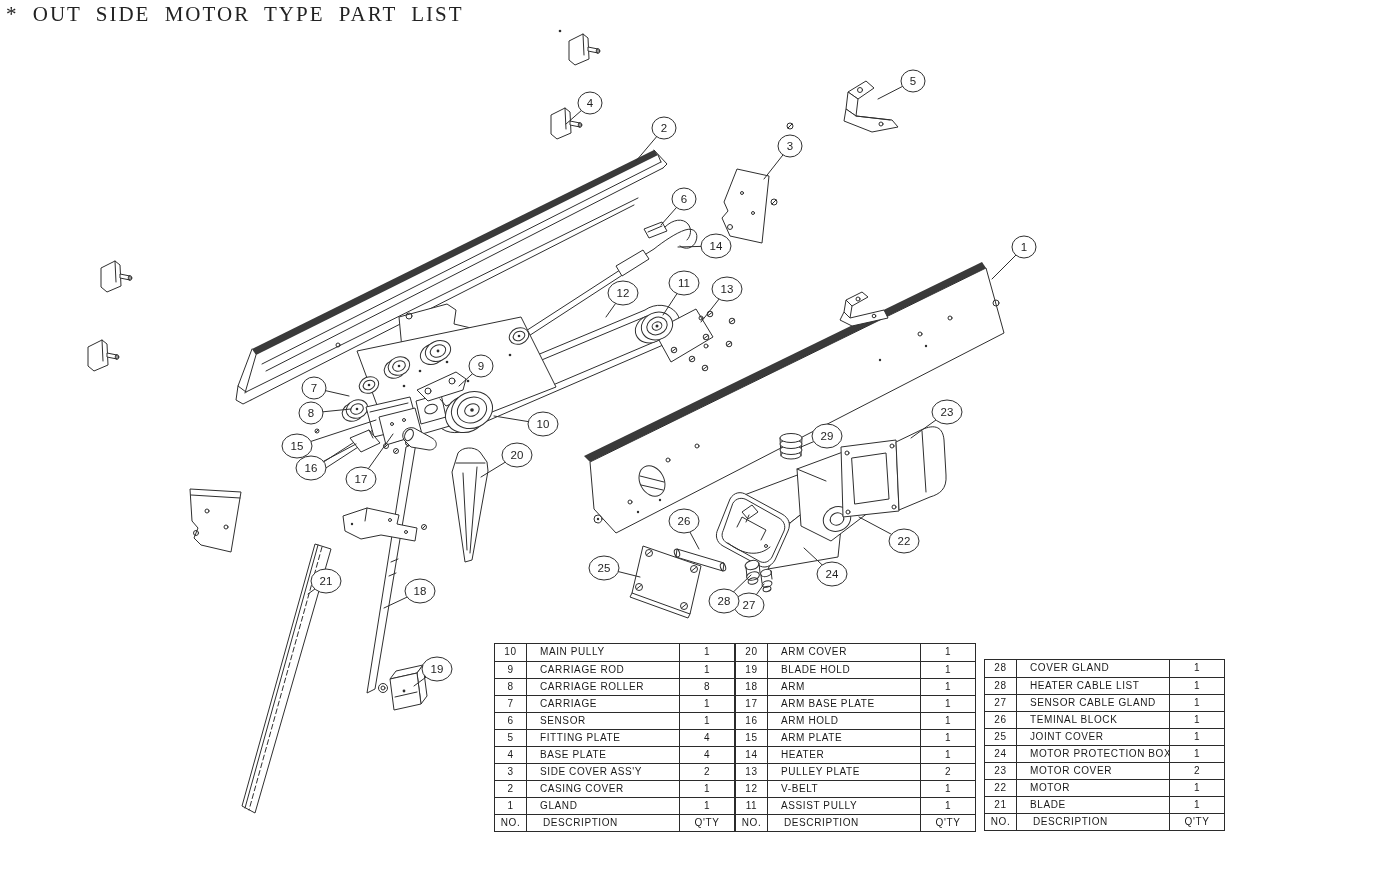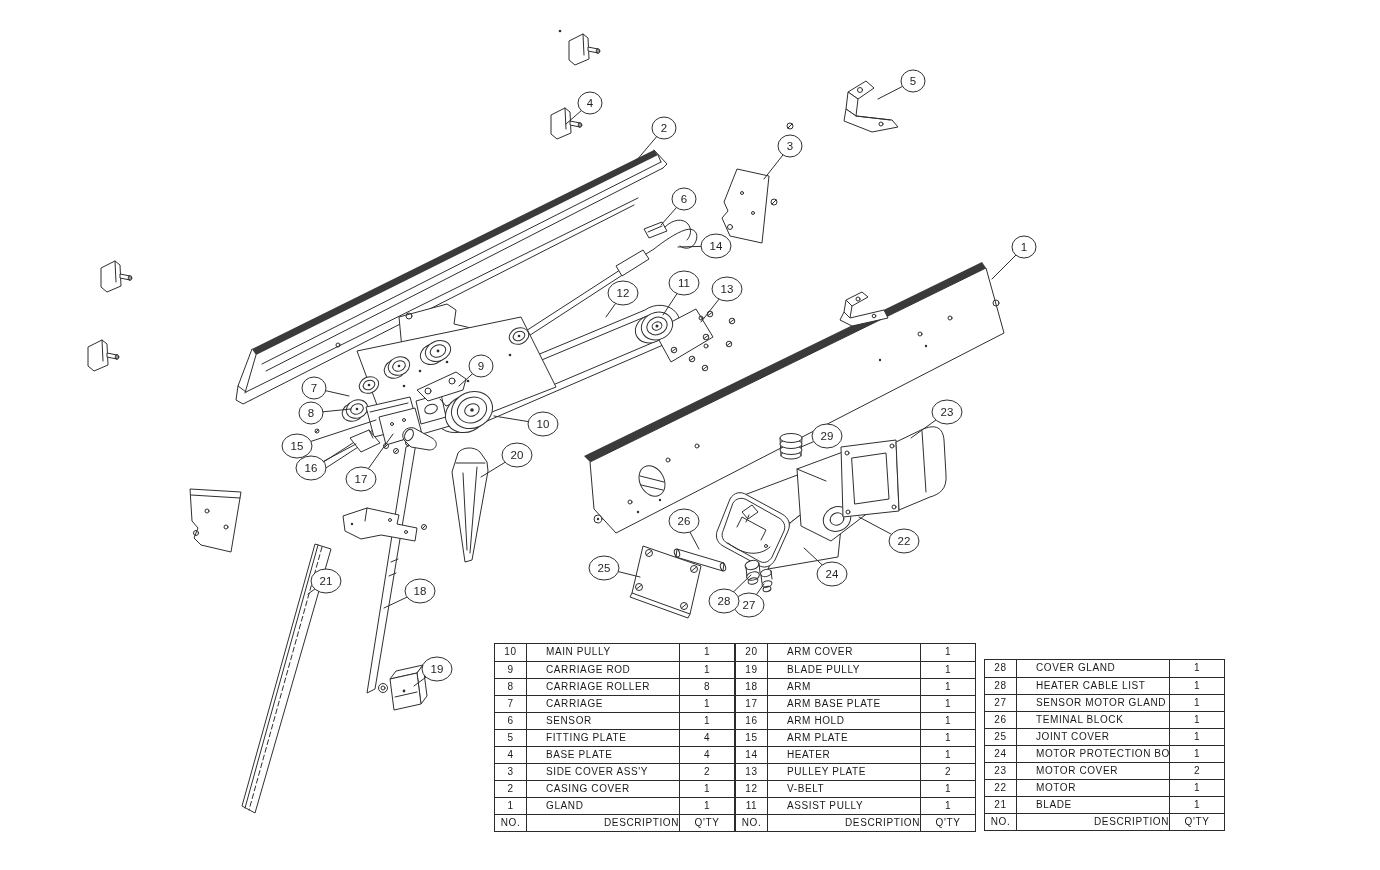--- a/index.html
+++ b/index.html
@@ -14,31 +14,32 @@
   svg .dot{fill:#2f2f2f;stroke:none;}
   svg text.callout-no{font-family:"Liberation Sans",sans-serif;font-size:11.5px;fill:#1f1f1f;
         text-anchor:middle;}
   .ptable{position:absolute;border:1px solid #2b2b2b;background:transparent;}
   .prow{display:flex;height:17px;line-height:16px;box-sizing:border-box;}
   .prow + .prow{border-top:1px solid #2b2b2b;}
   .pcell{box-sizing:border-box;font-size:10px;letter-spacing:0.6px;overflow:hidden;
          white-space:nowrap;}
   .pcell + .pcell{border-left:1px solid #2b2b2b;}
   .c-no{width:31px;text-align:center;}
-  .c-desc{width:153px;padding-left:19px;}
+  .c-desc{width:153px;padding-left:13px;}
   .c-qty{width:55px;text-align:center;}
-  .prow.footer .c-desc{text-align:right;padding-left:16px;}
+  .prow.footer .c-desc{text-align:left;padding-left:16px;}
   #t-left{left:494px;top:643px;}
   #t-mid{left:735px;top:643px;}
   #t-right{left:984px;top:659px;}
 </style>
 </head>
 <body>
 
 <div id="page">
+  <div class="title">* OUT SIDE MOTOR TYPE PART LIST</div>
 
   <svg width="1380" height="870" viewBox="0 0 1380 870">
 
     <g>
       <polygon class="d" points="252,349 654,150 658,155 256,355"></polygon>
       <line class="s" x1="262" y1="364" x2="661" y2="162"></line>
       <line class="s" x1="266" y1="371" x2="663" y2="168"></line>
       <line class="s" x1="246" y1="392" x2="638" y2="198"></line>
       <line class="s" x1="251" y1="400" x2="634" y2="205"></line>
       <path class="s" d="M252,349 L238,386 L246,392 M256,355 L245,393 M238,386 L236,400 L243,404 L251,400"></path>
@@ -565,21 +566,21 @@
         </div>
       </div>
     <div class="ptable" id="t-mid">
         <div class="prow">
           <div class="pcell c-no">20</div>
           <div class="pcell c-desc">ARM COVER</div>
           <div class="pcell c-qty">1</div>
         </div>
         <div class="prow">
           <div class="pcell c-no">19</div>
-          <div class="pcell c-desc">BLADE PULLY</div>
+          <div class="pcell c-desc">BLADE HOLD</div>
           <div class="pcell c-qty">1</div>
         </div>
         <div class="prow">
           <div class="pcell c-no">18</div>
           <div class="pcell c-desc">ARM</div>
           <div class="pcell c-qty">1</div>
         </div>
         <div class="prow">
           <div class="pcell c-no">17</div>
           <div class="pcell c-desc">ARM BASE PLATE</div>
@@ -627,21 +628,21 @@
           <div class="pcell c-desc">COVER GLAND</div>
           <div class="pcell c-qty">1</div>
         </div>
         <div class="prow">
           <div class="pcell c-no">28</div>
           <div class="pcell c-desc">HEATER CABLE LIST</div>
           <div class="pcell c-qty">1</div>
         </div>
         <div class="prow">
           <div class="pcell c-no">27</div>
-          <div class="pcell c-desc">SENSOR MOTOR GLAND</div>
+          <div class="pcell c-desc">SENSOR CABLE GLAND</div>
           <div class="pcell c-qty">1</div>
         </div>
         <div class="prow">
           <div class="pcell c-no">26</div>
           <div class="pcell c-desc">TEMINAL BLOCK</div>
           <div class="pcell c-qty">1</div>
         </div>
         <div class="prow">
           <div class="pcell c-no">25</div>
           <div class="pcell c-desc">JOINT COVER</div>

